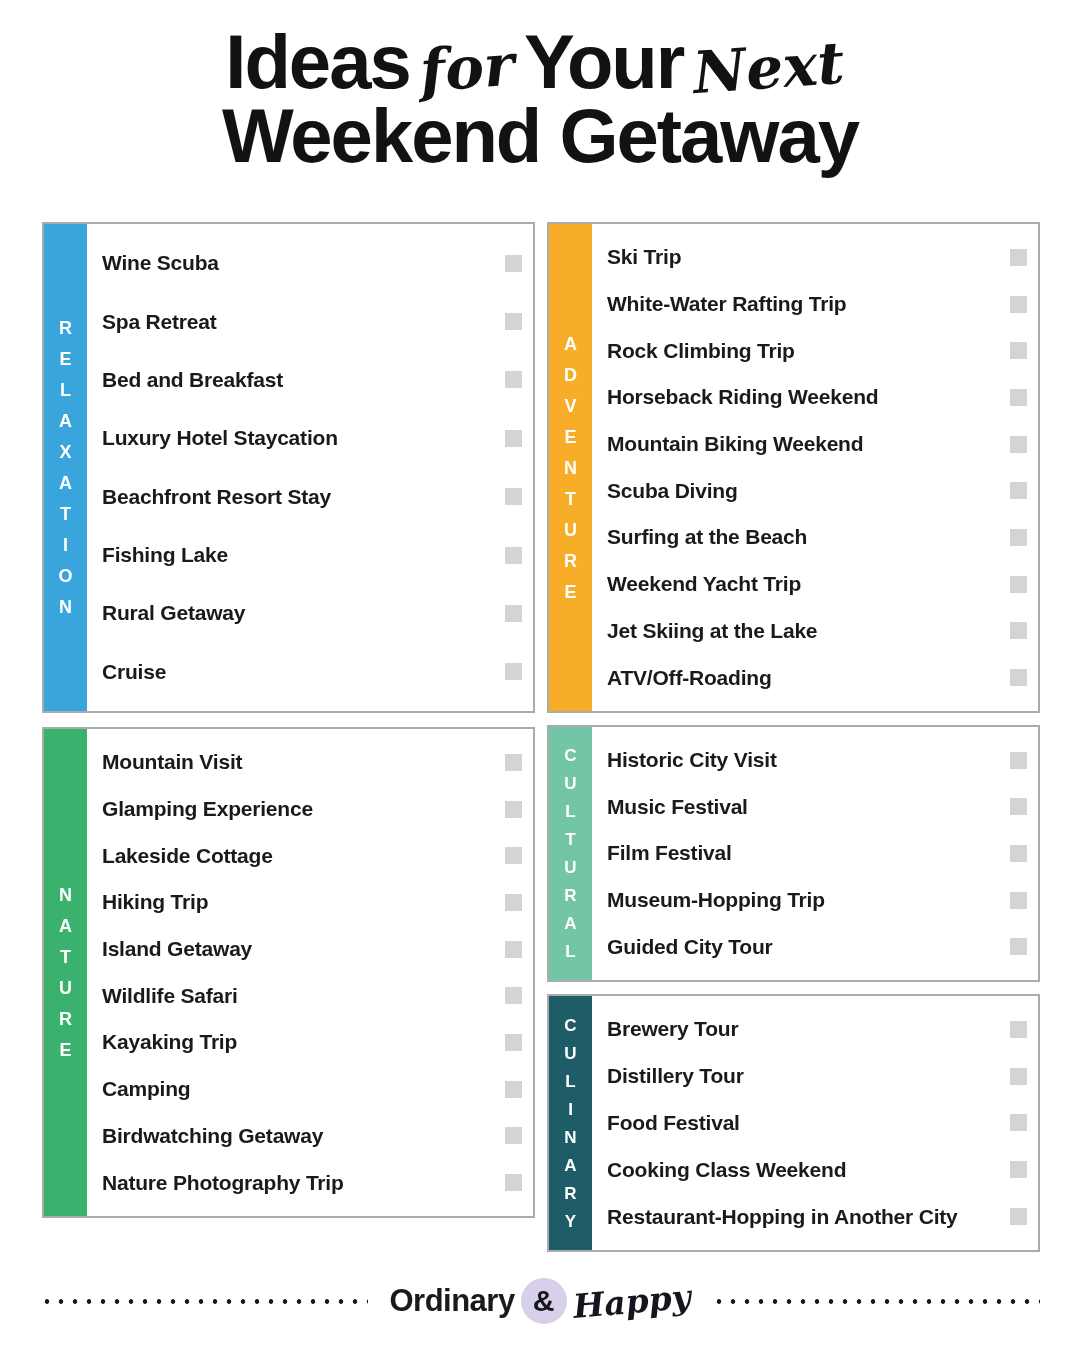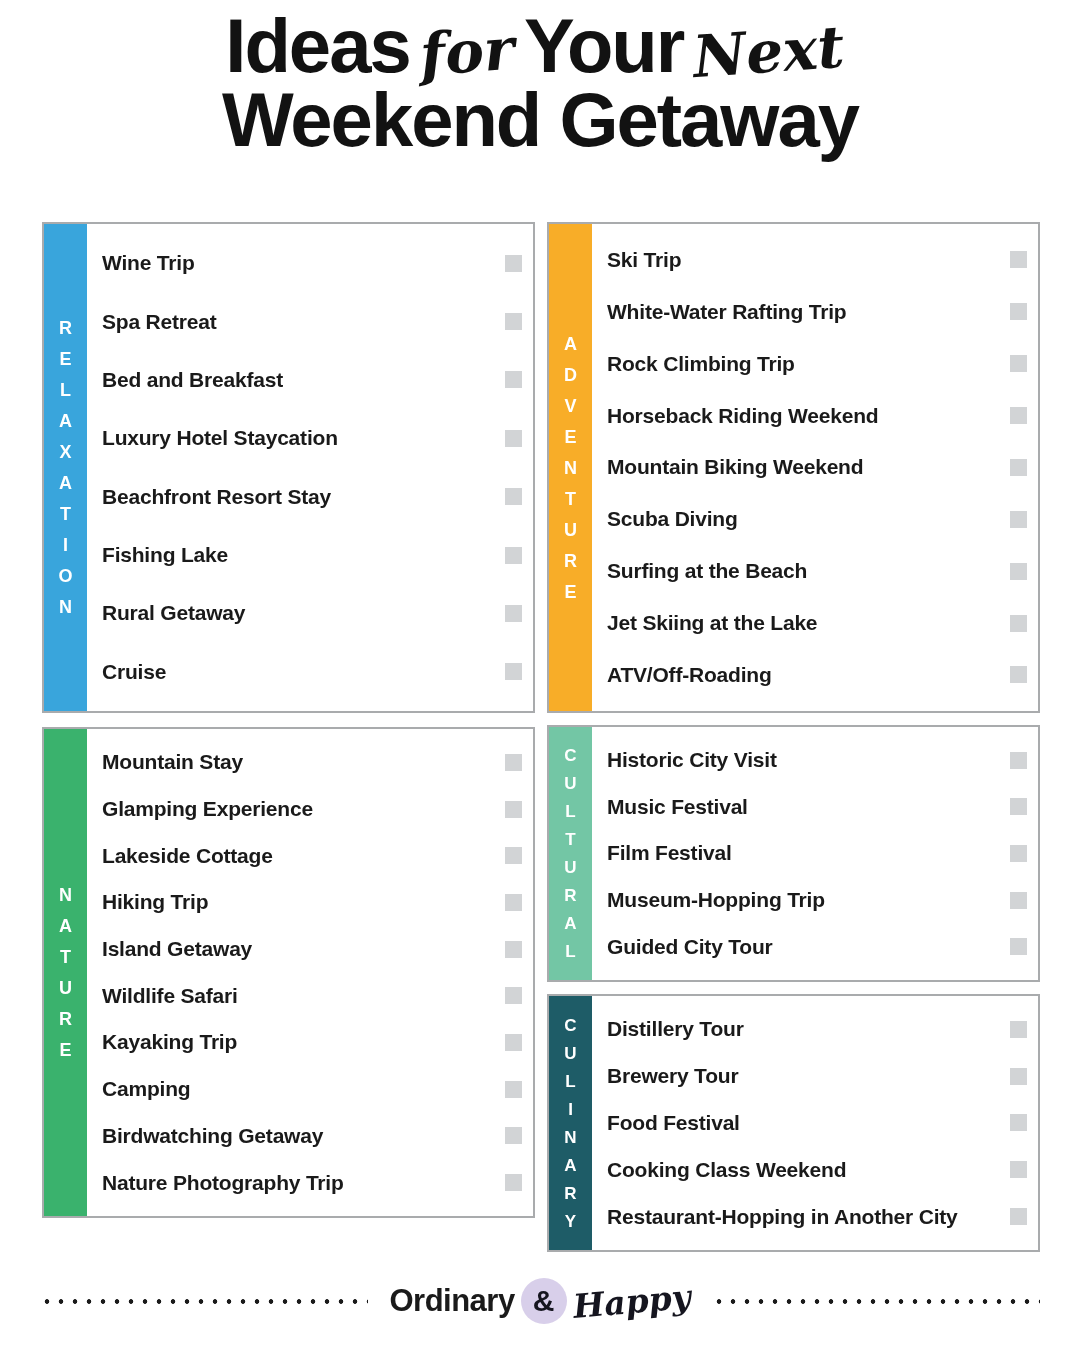--- a/index.html
+++ b/index.html
@@ -1,21 +1,21 @@
 <!DOCTYPE html>
 <html><head>
 <meta charset="utf-8">
 <style>
   * { margin: 0; padding: 0; box-sizing: border-box; }
   html, body { background: #ffffff; }
   body { width: 1080px; height: 1350px; overflow: hidden; font-family: "Liberation Sans", sans-serif; }
   .page { width: 1080px; height: 1350px; background: #ffffff; display: flex; flex-direction: column; }
 
   
-  .header { height: 222px; padding-top: 10px; display: flex; flex-direction: column; align-items: center; color: #121212; }
+  .header { height: 222px; padding-top: 26px; display: flex; flex-direction: column; align-items: center; color: #121212; }
   .title-line { display: flex; align-items: baseline; justify-content: center; }
   .t-bold { font-family: "Liberation Sans", sans-serif; font-weight: bold; font-size: 76px; letter-spacing: -2px; line-height: 0.95; }
   .t-script { font-family: "DejaVu Serif", serif; font-style: italic; font-weight: bold; font-size: 58px; line-height: 0.9; padding: 0 10px; transform: rotate(-4deg); }
   .title-line2 { margin-top: 2px; }
 
   
   .grid { height: 1030px; display: flex; gap: 12px; padding: 0 40px 0 42px; }
   .col { display: flex; flex-direction: column; width: 493px; }
   .col-left { gap: 14px; }
   .col-right { gap: 12px; }
@@ -70,21 +70,21 @@
             <span class="side-letter">A</span>
             <span class="side-letter">X</span>
             <span class="side-letter">A</span>
             <span class="side-letter">T</span>
             <span class="side-letter">I</span>
             <span class="side-letter">O</span>
             <span class="side-letter">N</span>
           </div>
           <ul class="items">
             <li class="item">
-              <span class="item-label">Wine Trip</span>
+              <span class="item-label">Wine Scuba</span>
               <span class="checkbox" style="background: rgb(210, 212, 214);"></span>
             </li>
             <li class="item">
               <span class="item-label">Spa Retreat</span>
               <span class="checkbox" style="background: rgb(210, 212, 214);"></span>
             </li>
             <li class="item">
               <span class="item-label">Bed and Breakfast</span>
               <span class="checkbox" style="background: rgb(210, 212, 214);"></span>
             </li>
@@ -114,21 +114,21 @@
           <div class="side" style="background: rgb(58, 178, 109);">
             <span class="side-letter">N</span>
             <span class="side-letter">A</span>
             <span class="side-letter">T</span>
             <span class="side-letter">U</span>
             <span class="side-letter">R</span>
             <span class="side-letter">E</span>
           </div>
           <ul class="items">
             <li class="item">
-              <span class="item-label">Mountain Stay</span>
+              <span class="item-label">Mountain Visit</span>
               <span class="checkbox" style="background: rgb(210, 212, 214);"></span>
             </li>
             <li class="item">
               <span class="item-label">Glamping Experience</span>
               <span class="checkbox" style="background: rgb(210, 212, 214);"></span>
             </li>
             <li class="item">
               <span class="item-label">Lakeside Cottage</span>
               <span class="checkbox" style="background: rgb(210, 212, 214);"></span>
             </li>
@@ -199,20 +199,24 @@
             </li>
             <li class="item">
               <span class="item-label">Scuba Diving</span>
               <span class="checkbox" style="background: rgb(210, 212, 214);"></span>
             </li>
             <li class="item">
               <span class="item-label">Surfing at the Beach</span>
               <span class="checkbox" style="background: rgb(210, 212, 214);"></span>
             </li>
             <li class="item">
+              <span class="item-label">Weekend Yacht Trip</span>
+              <span class="checkbox" style="background: rgb(210, 212, 214);"></span>
+            </li>
+            <li class="item">
               <span class="item-label">Jet Skiing at the Lake</span>
               <span class="checkbox" style="background: rgb(210, 212, 214);"></span>
             </li>
             <li class="item">
               <span class="item-label">ATV/Off-Roading</span>
               <span class="checkbox" style="background: rgb(210, 212, 214);"></span>
             </li>
           </ul>
         </section>
         <section class="section short">
@@ -255,25 +259,25 @@
             <span class="side-letter">U</span>
             <span class="side-letter">L</span>
             <span class="side-letter">I</span>
             <span class="side-letter">N</span>
             <span class="side-letter">A</span>
             <span class="side-letter">R</span>
             <span class="side-letter">Y</span>
           </div>
           <ul class="items">
             <li class="item">
+              <span class="item-label">Brewery Tour</span>
+              <span class="checkbox" style="background: rgb(210, 212, 214);"></span>
+            </li>
+            <li class="item">
               <span class="item-label">Distillery Tour</span>
-              <span class="checkbox" style="background: rgb(210, 212, 214);"></span>
-            </li>
-            <li class="item">
-              <span class="item-label">Brewery Tour</span>
               <span class="checkbox" style="background: rgb(210, 212, 214);"></span>
             </li>
             <li class="item">
               <span class="item-label">Food Festival</span>
               <span class="checkbox" style="background: rgb(210, 212, 214);"></span>
             </li>
             <li class="item">
               <span class="item-label">Cooking Class Weekend</span>
               <span class="checkbox" style="background: rgb(210, 212, 214);"></span>
             </li>

